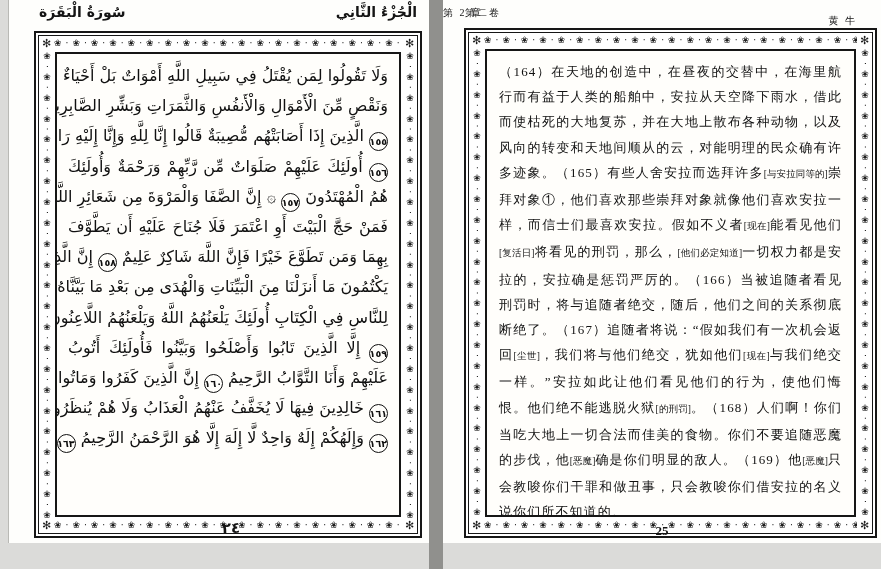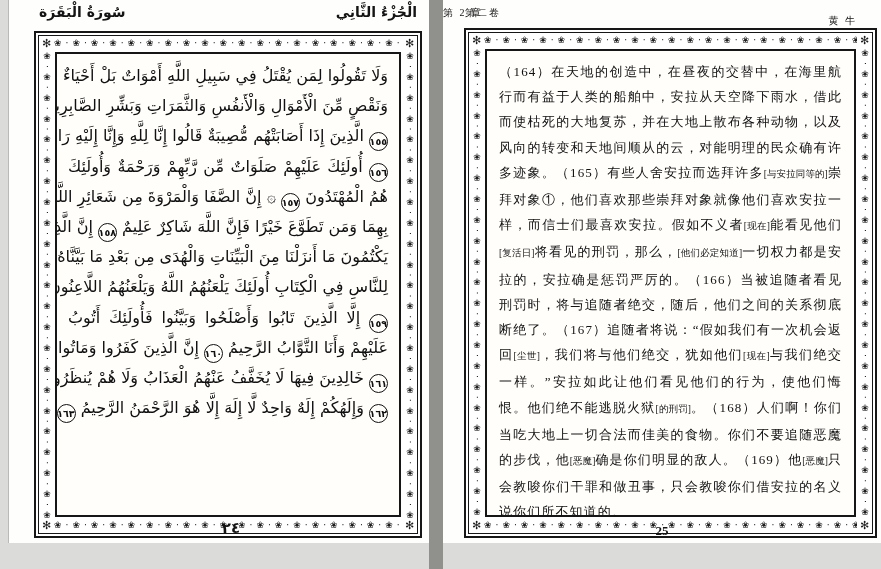--- a/index.html
+++ b/index.html
@@ -82,20 +82,21 @@
         <div class="band">❀·❀·❀·❀·❀·❀·❀·❀·❀·❀·❀·❀·❀·❀·❀·❀·❀·❀·❀·❀·❀·❀·❀·❀·❀·❀·❀·❀·❀·❀·❀·❀·❀·❀·❀·❀·❀·❀·❀·❀·</div>
         <div class="corner">✻</div>
 
         <div class="band band-v">❀·❀·❀·❀·❀·❀·❀·❀·❀·❀·❀·❀·❀·❀·❀·❀·❀·❀·❀·❀·❀·❀·❀·❀·❀·❀·❀·❀·❀·❀·❀·❀·❀·❀·❀·❀·❀·❀·❀·❀·</div>
         <div class="content ar-content">
           <div class="ar-line">وَلَا تَقُولُوا لِمَن يُقْتَلُ فِي سَبِيلِ اللَّهِ أَمْوَاتٌ بَلْ أَحْيَاءٌ وَلَكِن</div>
           <div class="ar-line">وَنَقْصٍ مِّنَ الْأَمْوَالِ وَالْأَنفُسِ وَالثَّمَرَاتِ وَبَشِّرِ الصَّابِرِينَ</div>
           <div class="ar-line"><span class="ayah">١٥٥</span> الَّذِينَ إِذَا أَصَابَتْهُم مُّصِيبَةٌ قَالُوا إِنَّا لِلَّهِ وَإِنَّا إِلَيْهِ رَاجِعُونَ</div>
           <div class="ar-line"><span class="ayah">١٥٦</span> أُولَئِكَ عَلَيْهِمْ صَلَوَاتٌ مِّن رَّبِّهِمْ وَرَحْمَةٌ وَأُولَئِكَ</div>
           <div class="ar-line">هُمُ الْمُهْتَدُونَ <span class="ayah">١٥٧</span> ۞ إِنَّ الصَّفَا وَالْمَرْوَةَ مِن شَعَائِرِ اللَّهِ</div>
+          <div class="ar-line">فَمَنْ حَجَّ الْبَيْتَ أَوِ اعْتَمَرَ فَلَا جُنَاحَ عَلَيْهِ أَن يَطَّوَّفَ</div>
           <div class="ar-line">بِهِمَا وَمَن تَطَوَّعَ خَيْرًا فَإِنَّ اللَّهَ شَاكِرٌ عَلِيمٌ <span class="ayah">١٥٨</span> إِنَّ الَّذِينَ</div>
           <div class="ar-line">يَكْتُمُونَ مَا أَنزَلْنَا مِنَ الْبَيِّنَاتِ وَالْهُدَى مِن بَعْدِ مَا بَيَّنَّاهُ</div>
           <div class="ar-line">لِلنَّاسِ فِي الْكِتَابِ أُولَئِكَ يَلْعَنُهُمُ اللَّهُ وَيَلْعَنُهُمُ اللَّاعِنُونَ</div>
           <div class="ar-line"><span class="ayah">١٥٩</span> إِلَّا الَّذِينَ تَابُوا وَأَصْلَحُوا وَبَيَّنُوا فَأُولَئِكَ أَتُوبُ</div>
           <div class="ar-line">عَلَيْهِمْ وَأَنَا التَّوَّابُ الرَّحِيمُ <span class="ayah">١٦٠</span> إِنَّ الَّذِينَ كَفَرُوا وَمَاتُوا وَهُمْ</div>
           <div class="ar-line"><span class="ayah">١٦١</span> خَالِدِينَ فِيهَا لَا يُخَفَّفُ عَنْهُمُ الْعَذَابُ وَلَا هُمْ يُنظَرُونَ</div>
           <div class="ar-line"><span class="ayah">١٦٢</span> وَإِلَهُكُمْ إِلَهٌ وَاحِدٌ لَّا إِلَهَ إِلَّا هُوَ الرَّحْمَنُ الرَّحِيمُ <span class="ayah">١٦٣</span></div>
         </div>
         <div class="band band-v">❀·❀·❀·❀·❀·❀·❀·❀·❀·❀·❀·❀·❀·❀·❀·❀·❀·❀·❀·❀·❀·❀·❀·❀·❀·❀·❀·❀·❀·❀·❀·❀·❀·❀·❀·❀·❀·❀·❀·❀·</div>
 

